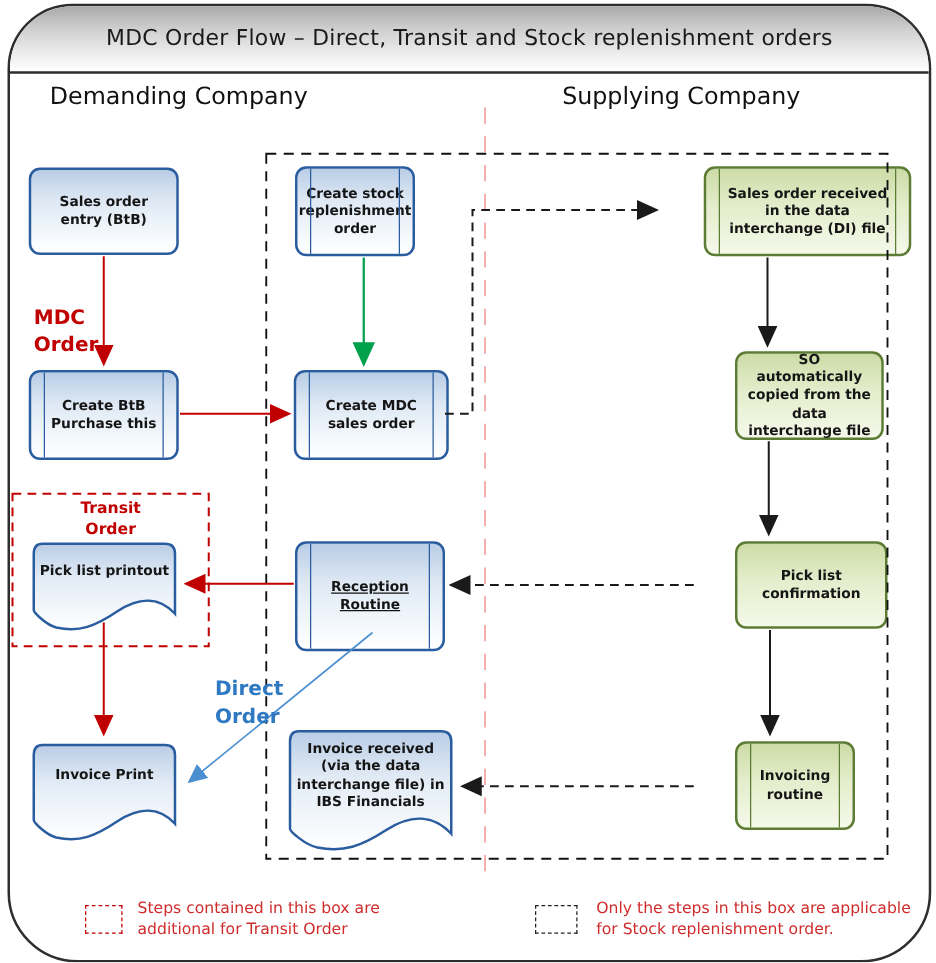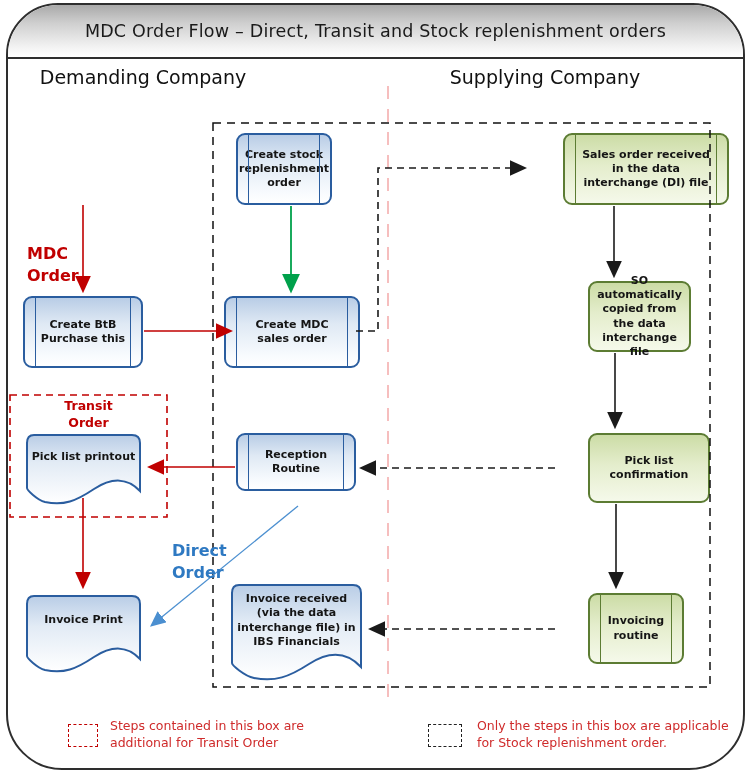--- a/index.html
+++ b/index.html
@@ -53,42 +53,45 @@
 
   <div class="frame">
     <div class="banner">
       <div class="title">MDC Order Flow – Direct, Transit  and Stock replenishment orders</div>
     </div>
   </div>
 
   <div class="col-head left">Demanding Company</div>
   <div class="col-head right">Supplying Company</div>
 
+  <div class="box blue" style="left:23px;top:134px;width:120px;height:70px;">
+    <div class="inner">Sales order entry (BtB)</div>
+  </div>
 
   <div class="box blue pred" style="left:23px;top:296px;width:120px;height:72px;">
     <div class="inner">Create BtB Purchase this</div>
   </div>
 
   <div class="box blue pred" style="left:236px;top:133px;width:96px;height:72px;">
     <div class="inner">Create stock replenishment order</div>
   </div>
 
-  <div class="box blue pred" style="left:224px;top:296px;width:136px;height:72px;">
+  <div class="box blue pred" style="left:235px;top:296px;width:124px;height:72px;">
     <div class="inner">Create MDC sales order</div>
   </div>
 
   <div class="box green pred" style="left:531px;top:133px;width:166px;height:72px;">
     <div class="inner">Sales order received in the data interchange (DI) file</div>
   </div>
 
-  <div class="box green" style="left:556px;top:281px;width:103px;height:71px;text-align:center;">
+  <div class="box green" style="left:556px;top:281px;width:119px;height:71px;text-align:center;">
     <div class="inner">SO automatically copied from the data interchange file</div>
   </div>
 
-  <div class="box blue pred" style="left:236px;top:433px;width:120px;height:58px;">
+  <div class="box blue pred" style="left:236px;top:433px;width:120px;height:88px;text-decoration:underline;">
     <div class="inner">Reception Routine</div>
   </div>
 
   <div class="box green" style="left:556px;top:433px;width:122px;height:70px;">
     <div class="inner">Pick list confirmation</div>
   </div>
 
   <div class="box green pred" style="left:556px;top:593px;width:96px;height:71px;">
     <div class="inner">Invoicing routine</div>
   </div>

